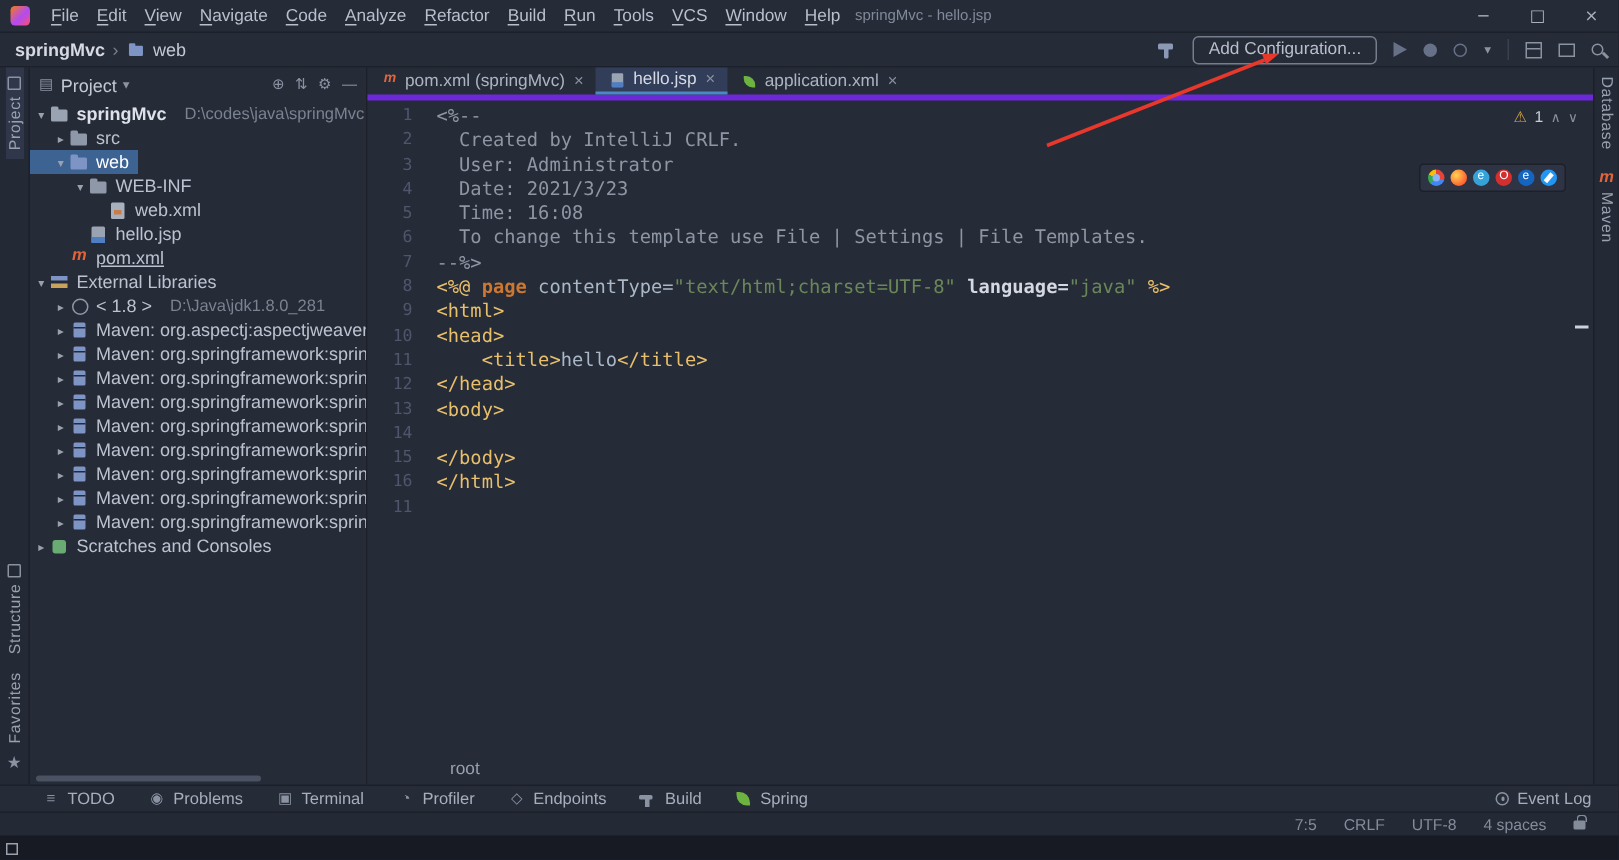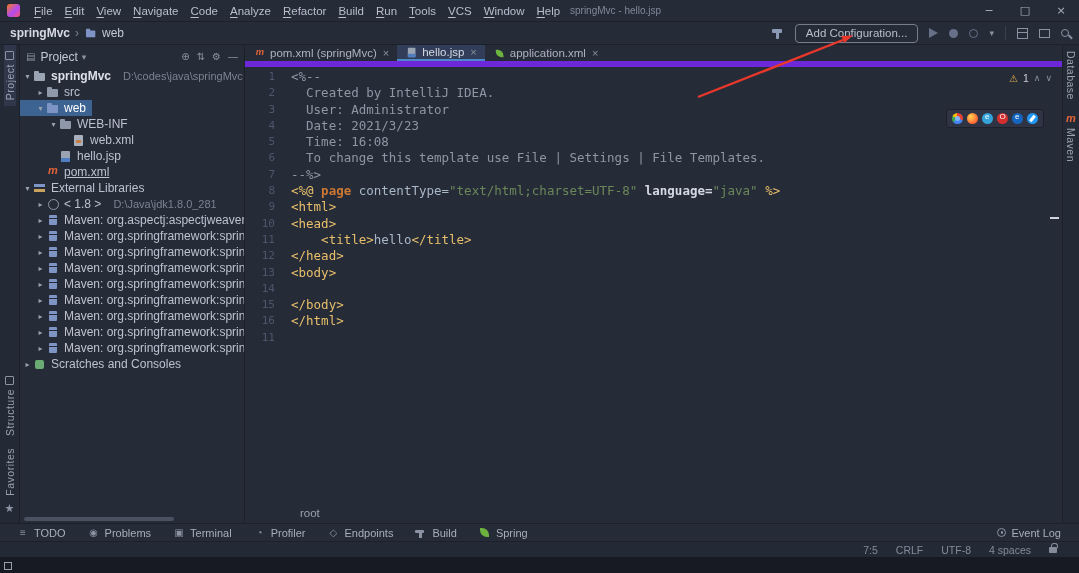--- a/index.html
+++ b/index.html
@@ -92,21 +92,21 @@
   .i-libraries::after{content:"";position:absolute;left:1px;top:7px;width:11px;height:3.5px;background:#c9a35c}
   .i-jdk::before{content:"";position:absolute;left:2px;top:1px;width:9px;height:9px;border:1.5px solid #8e98a8;border-radius:50%}
   .i-library::before{content:"";position:absolute;left:3px;top:1px;width:8px;height:10px;background:#7d94c4;border-radius:1px}
   .i-library::after{content:"";position:absolute;left:3px;top:4px;width:8px;height:1.5px;background:#262b38}
   .i-scratches::before{content:"";position:absolute;left:2px;top:2px;width:9px;height:9px;background:#6aab73;border-radius:2px}
   .i-spring-xml::before{content:"";position:absolute;left:2px;top:2px;width:9px;height:9px;background:#6db33f;border-radius:0 7px 0 7px}
   .panel-hscroll{position:absolute;left:4px;bottom:2px;width:150px;height:4px;border-radius:2px;background:#4a5161}
 
   
   .editor{position:absolute;left:245px;top:45px;right:17px;bottom:50px;background:#262b38}
-  .tabbar{height:22px;display:flex;border-bottom:6px solid #6d28d9}
+  .tabbar{height:22px;display:flex;border-bottom:4px solid #6d28d9}
   .tab{display:flex;align-items:center;padding:0 8px;font-size:11.5px;color:#adb3c0;cursor:pointer}
   .tab .t-icon{transform:scale(.85);margin-right:2px}
   .tab-label{margin-right:6px}
   .tab-close{color:#8b92a1;font-size:11px;cursor:pointer}
   .tab.active{background:#313d59;border-bottom:2px solid #4a88c7;color:#d5dae4}
   .inspect{position:absolute;top:27px;right:10px;display:flex;align-items:center;gap:5px;font-size:10.5px;color:#c8cdd8}
   .warn-tri{color:#d4a348;font-size:10px}
   .inspect .nav{color:#8b92a1;font-size:9px;cursor:pointer}
   .browser-row{position:absolute;top:64px;right:18px;display:flex;gap:4px;background:#2e3443;
     padding:3px 5px;border-radius:3px;border:1px solid #1c202b}
@@ -129,21 +129,21 @@
   .c-string{color:#6a8759}
   .c-plain{color:#a9b7c6}
   .c-attr{color:#d3d8e2;font-weight:bold}
   .scroll-mark{position:absolute;right:3px;top:172px;width:9px;height:2px;background:#cdd2dc}
   .crumbbar{position:absolute;left:0;right:0;bottom:0;height:20px;display:flex;align-items:center;
     padding-left:55px;font-size:11.5px;color:#9aa1ae;background:#262b38}
 
   
   .toolwindow-bar{position:absolute;left:0;right:0;top:523px;height:18px;background:#262b38;
     border-top:1px solid #1c202b;display:flex;align-items:center}
-  .tw-left{display:flex;align-items:center;gap:22px;padding-left:17px}
+  .tw-left{display:flex;align-items:center;gap:22px;padding-left:28px}
   .tw-btn{display:flex;align-items:center;gap:5px;font-size:11px;color:#a8aebb;cursor:pointer}
   .tw-icon{color:#8b92a1;font-size:10px;width:12px;text-align:center;position:relative;height:12px;line-height:12px}
   .ti-todo::before{content:"≡"}
   .ti-problems::before{content:"◉"}
   .ti-terminal::before{content:"▣"}
   .ti-profiler::before{content:"◔"}
   .ti-endpoints::before{content:"◇"}
   .ti-build::before{content:"";position:absolute;left:0;top:3px;width:9px;height:3.5px;background:#8b92a1;border-radius:1px}
   .ti-build::after{content:"";position:absolute;left:4px;top:5px;width:2.5px;height:6px;background:#8b92a1}
   .ti-spring::before{content:"";position:absolute;left:1px;top:1px;width:9px;height:9px;background:#6db33f;border-radius:0 7px 0 7px}
@@ -408,21 +408,21 @@
     <div class="browser-row">
         <span class="bicon b-chrome"></span>
         <span class="bicon b-firefox"></span>
         <span class="bicon b-ie"></span>
         <span class="bicon b-opera"></span>
         <span class="bicon b-edge"></span>
         <span class="bicon b-safari"></span>
       </div>
     <div class="code">
         <div class="code-line"><span class="lnum">1</span><span class="ltext"><span class="c-comment">&lt;%--</span></span></div>
-        <div class="code-line"><span class="lnum">2</span><span class="ltext"><span class="c-comment">  Created by IntelliJ IDEA.</span></span></div>
+        <div class="code-line"><span class="lnum">2</span><span class="ltext"><span class="c-comment">  Created by IntelliJ CRLF.</span></span></div>
         <div class="code-line"><span class="lnum">3</span><span class="ltext"><span class="c-comment">  User: Administrator</span></span></div>
         <div class="code-line"><span class="lnum">4</span><span class="ltext"><span class="c-comment">  Date: 2021/3/23</span></span></div>
         <div class="code-line"><span class="lnum">5</span><span class="ltext"><span class="c-comment">  Time: 16:08</span></span></div>
         <div class="code-line"><span class="lnum">6</span><span class="ltext"><span class="c-comment">  To change this template use File | Settings | File Templates.</span></span></div>
         <div class="code-line"><span class="lnum">7</span><span class="ltext"><span class="c-comment">--%&gt;</span></span></div>
         <div class="code-line"><span class="lnum">8</span><span class="ltext"><span class="c-tag">&lt;%@ </span><span class="c-keyword">page</span><span class="c-plain"> contentType=</span><span class="c-string">"text/html;charset=UTF-8"</span><span class="c-plain"> </span><span class="c-attr">language=</span><span class="c-string">"java"</span><span class="c-tag"> %&gt;</span></span></div>
         <div class="code-line"><span class="lnum">9</span><span class="ltext"><span class="c-tag">&lt;html&gt;</span></span></div>
         <div class="code-line"><span class="lnum">10</span><span class="ltext"><span class="c-tag">&lt;head&gt;</span></span></div>
         <div class="code-line"><span class="lnum">11</span><span class="ltext"><span class="c-tag">    &lt;title&gt;</span><span class="c-plain">hello</span><span class="c-tag">&lt;/title&gt;</span></span></div>
         <div class="code-line"><span class="lnum">12</span><span class="ltext"><span class="c-tag">&lt;/head&gt;</span></span></div>

